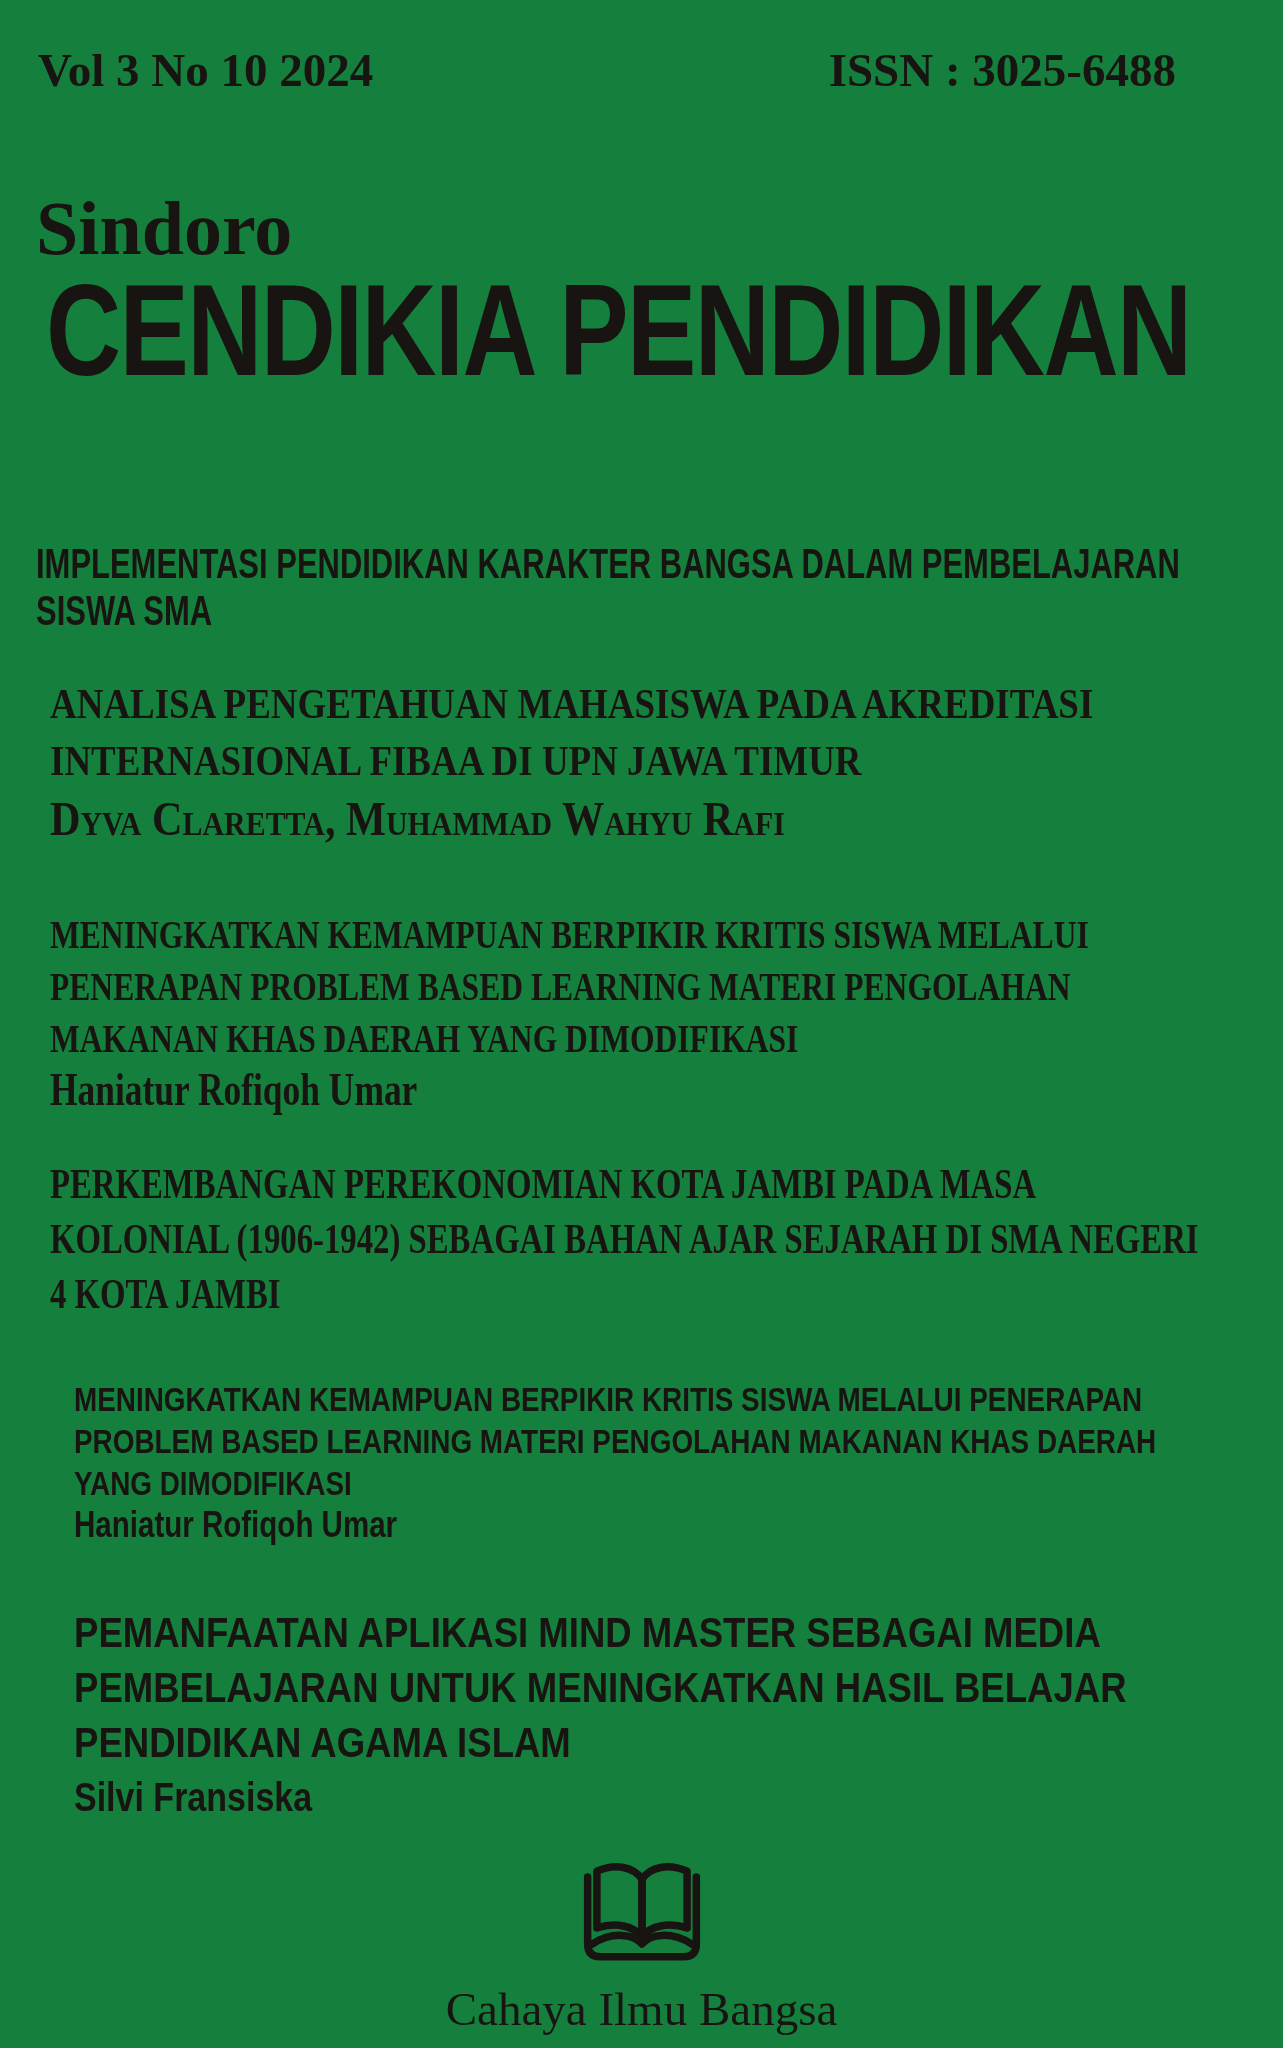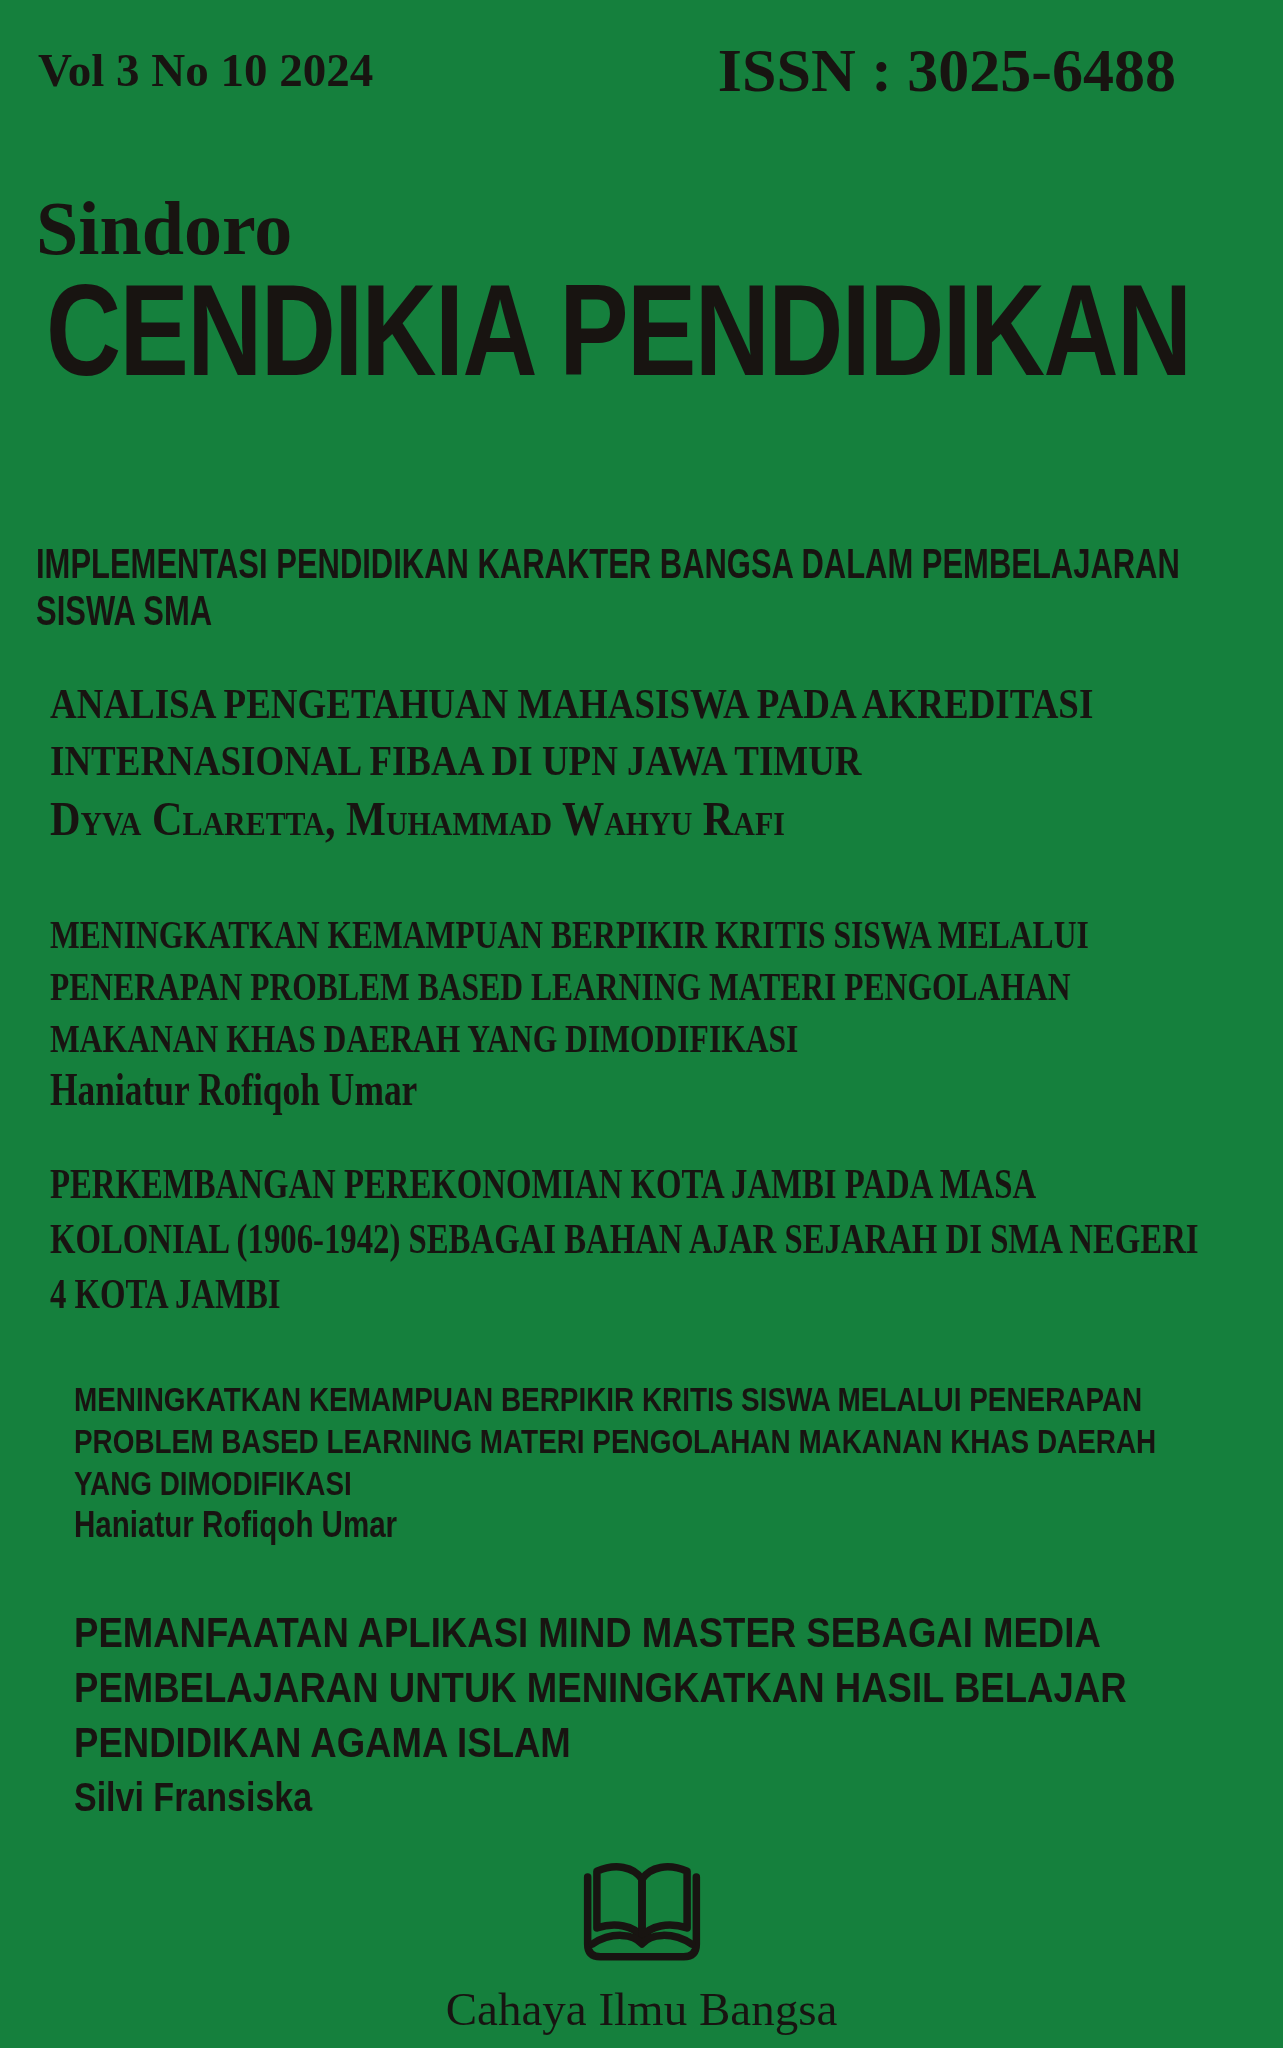--- a/index.html
+++ b/index.html
@@ -17,21 +17,21 @@
   
   .vol {
     left: 38px; top: 44px;
     font-family: "Liberation Serif", serif;
     font-weight: bold; font-size: 47px; line-height: 52px;
     white-space: nowrap;
   }
   .issn {
     right: 107px; top: 44px;
     font-family: "Liberation Serif", serif;
-    font-weight: bold; font-size: 62px; line-height: 52px;
+    font-weight: bold; font-size: 47px; line-height: 52px;
     white-space: nowrap;
   }
 
   
   .series {
     left: 36px; top: 186px;
     font-family: "Liberation Serif", serif;
     font-weight: bold; font-size: 76px; line-height: 84px;
     white-space: nowrap;
   }

